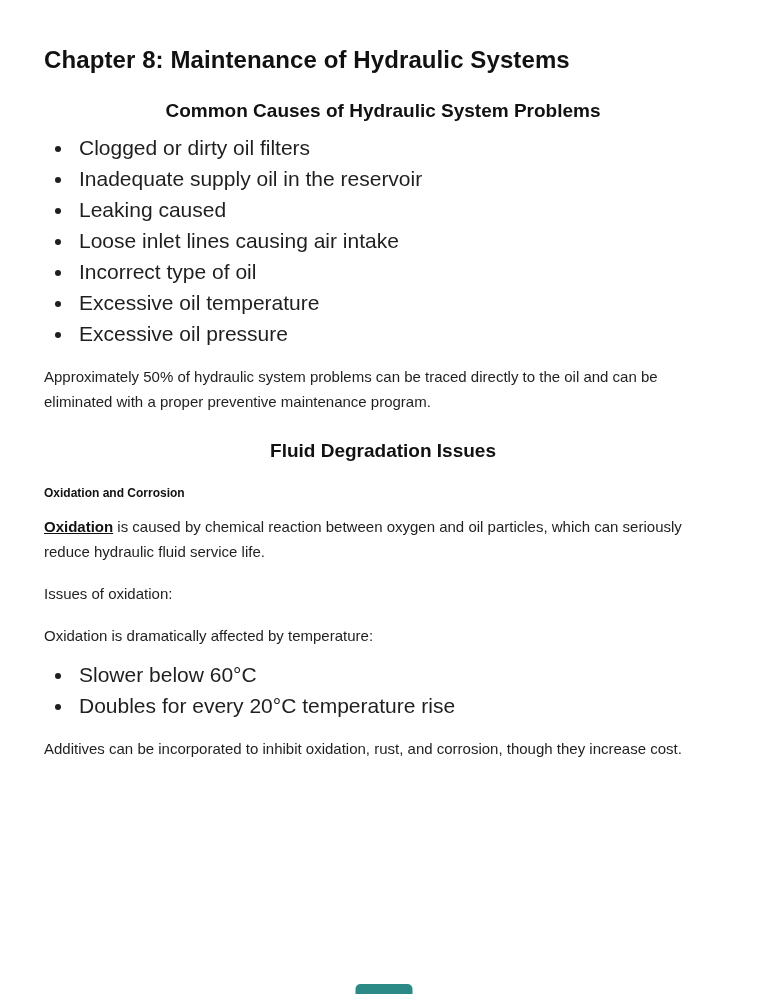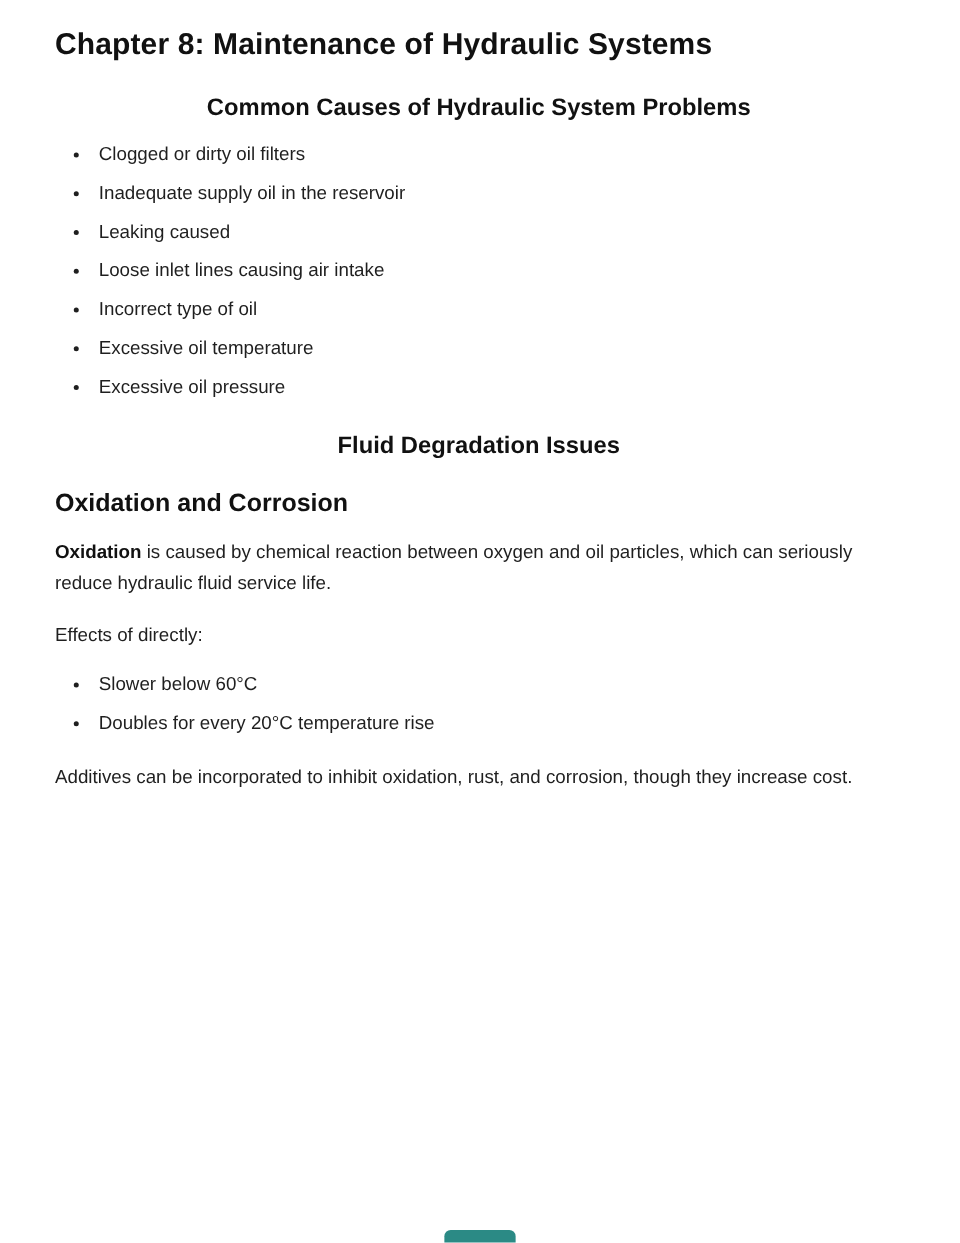--- a/index.html
+++ b/index.html
@@ -5,59 +5,59 @@
   * { margin: 0; padding: 0; box-sizing: border-box; }
   html, body { width: 768px; height: 994px; }
   body {
     background: #ffffff;
     color: #1f1f1f;
     font-family: "Liberation Sans", sans-serif;
     position: relative;
     overflow: hidden;
   }
   .page {
-    padding: 18px 46px 0 44px;
+    padding: 42px 46px 0 44px;
   }
   h1 {
     font-size: 24px;
     font-weight: 700;
     color: #111111;
     margin: 4px 0 20px 0;
     letter-spacing: 0.1px;
   }
   h2 {
     font-size: 19px;
     font-weight: 700;
     color: #111111;
     margin: 26px 0 16px 0;
     text-align: center;
   }
   h3 {
-    font-size: 20px;
+    font-size: 12px;
     font-weight: 700;
     color: #111111;
     margin: 24px 0 14px 0;
   }
   p {
     font-size: 15px;
     line-height: 25px;
     margin: 0 0 17px 0;
   }
   ul {
     margin: 2px 0 20px 0;
     padding-left: 30px;
     list-style: disc;
   }
   li {
-    font-size: 15px;
+    font-size: 21px;
     line-height: 20px;
     margin-bottom: 11px;
     padding-left: 5px;
   }
-  strong { font-weight: 700; color: #111111; }
+  strong { font-weight: 700; color: #111111; text-decoration: underline; }
   .partial-badge {
     position: absolute;
     left: 50%;
     transform: translateX(-50%);
     bottom: -6px;
     width: 57px;
     height: 16px;
     border-radius: 5px;
     background: #2b8a85; 
   }
@@ -75,30 +75,32 @@
   <ul>
     <li>Clogged or dirty oil filters</li>
     <li>Inadequate supply oil in the reservoir</li>
     <li>Leaking caused</li>
     <li>Loose inlet lines causing air intake</li>
     <li>Incorrect type of oil</li>
     <li>Excessive oil temperature</li>
     <li>Excessive oil pressure</li>
   </ul>
 
+  <p>Approximately 50% of hydraulic system problems can be traced directly to the oil and can be eliminated with a proper preventive maintenance program.</p>
 
   <h2>Fluid Degradation Issues</h2>
 
   <h3>Oxidation and Corrosion</h3>
 
   <p><strong>Oxidation</strong><span> is caused by chemical reaction between oxygen and oil particles, which can seriously reduce hydraulic fluid service life.</span></p>
 
-  <p>Effects of directly:</p>
+  <p>Issues of oxidation:</p>
 
 
+  <p>Oxidation is dramatically affected by temperature:</p>
 
   <ul>
     <li>Slower below 60°C</li>
     <li>Doubles for every 20°C temperature rise</li>
   </ul>
 
 
   <p>Additives can be incorporated to inhibit oxidation, rust, and corrosion, though they increase cost.</p>
 
 </div>

